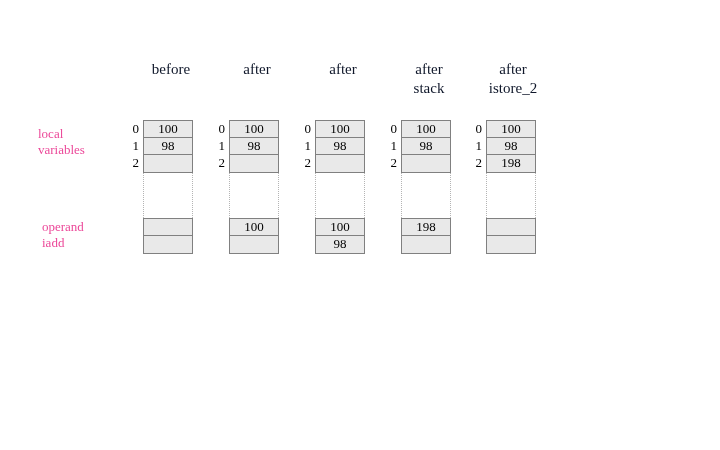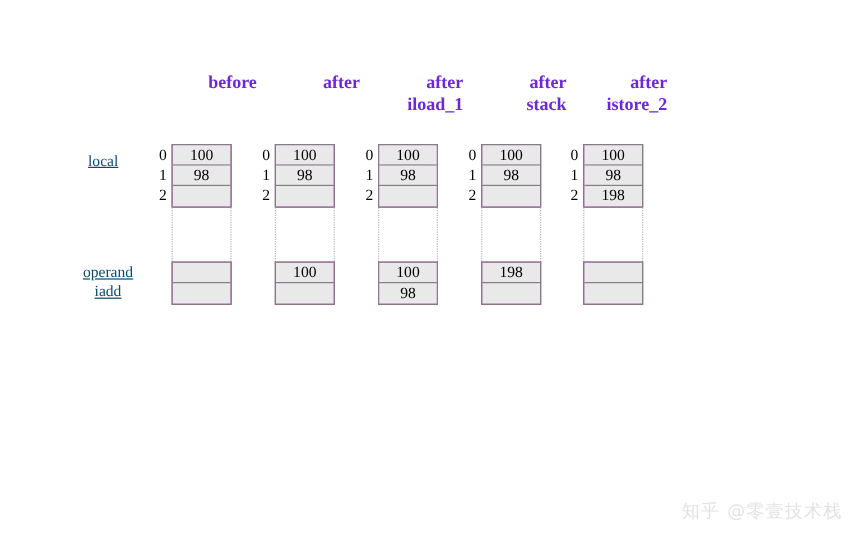--- a/index.html
+++ b/index.html
@@ -21,41 +21,38 @@
     left: 0;
     top: 0;
     width: 720px;
     height: 450px;
   }
 
   
   .col-header {
     position: absolute;
     width: 86px;
-    text-align: right;
+    text-align: center;
     font-size: 15px;
     line-height: 19px;
-    color: #6d28d9;
-    font-weight: bold;
+    color: #0f172a;
   }
   .col-header .hl1,
   .col-header .hl2 {
     display: block;
     white-space: nowrap;
   }
 
   
   .row-label {
     position: absolute;
     width: 96px;
-    text-align: center;
     font-size: 13px;
     line-height: 16px;
-    color: #0c4a6e;
-    text-decoration: underline;
+    color: #ec4899;
   }
   .row-label span {
     display: block;
     white-space: nowrap;
   }
 
   
   .index-gutter {
     position: absolute;
     width: 11px;
@@ -117,33 +114,33 @@
 <div id="diagram">
 
   <div class="col-header" style="left:128px; top:60px;">
     <span class="hl1">before</span>
   </div>
   <div class="col-header" style="left:214px; top:60px;">
     <span class="hl1">after</span>
   </div>
   <div class="col-header" style="left:300px; top:60px;">
     <span class="hl1">after</span>
-    <span class="hl2">iload_1</span>
   </div>
   <div class="col-header" style="left:386px; top:60px;">
     <span class="hl1">after</span>
     <span class="hl2">stack</span>
   </div>
   <div class="col-header" style="left:470px; top:60px;">
     <span class="hl1">after</span>
     <span class="hl2">istore_2</span>
   </div>
 
   <div class="row-label" style="left:38px; top:126px;">
     <span>local</span>
+    <span>variables</span>
   </div>
   <div class="row-label" style="left:42px; top:219px;">
     <span>operand</span>
     <span>iadd</span>
   </div>
 
   <div class="index-gutter" style="left:128px; top:120px;">
     <span class="idx">0</span>
     <span class="idx">1</span>
     <span class="idx">2</span>
@@ -221,15 +218,14 @@
     <div class="cell">98</div>
     <div class="cell">198</div>
   </div>
   <div class="connector" style="left:486px; top:173px; height:45px;"></div>
   <div class="connector" style="left:535px; top:173px; height:45px;"></div>
   <div class="frame-box" style="left:486px; top:218px; width:50px; height:36px;">
     <div class="cell"></div>
     <div class="cell"></div>
   </div>
 
-  <div id="watermark">知乎 @零壹技术栈</div>
 
 </div>
 
 </body></html>

